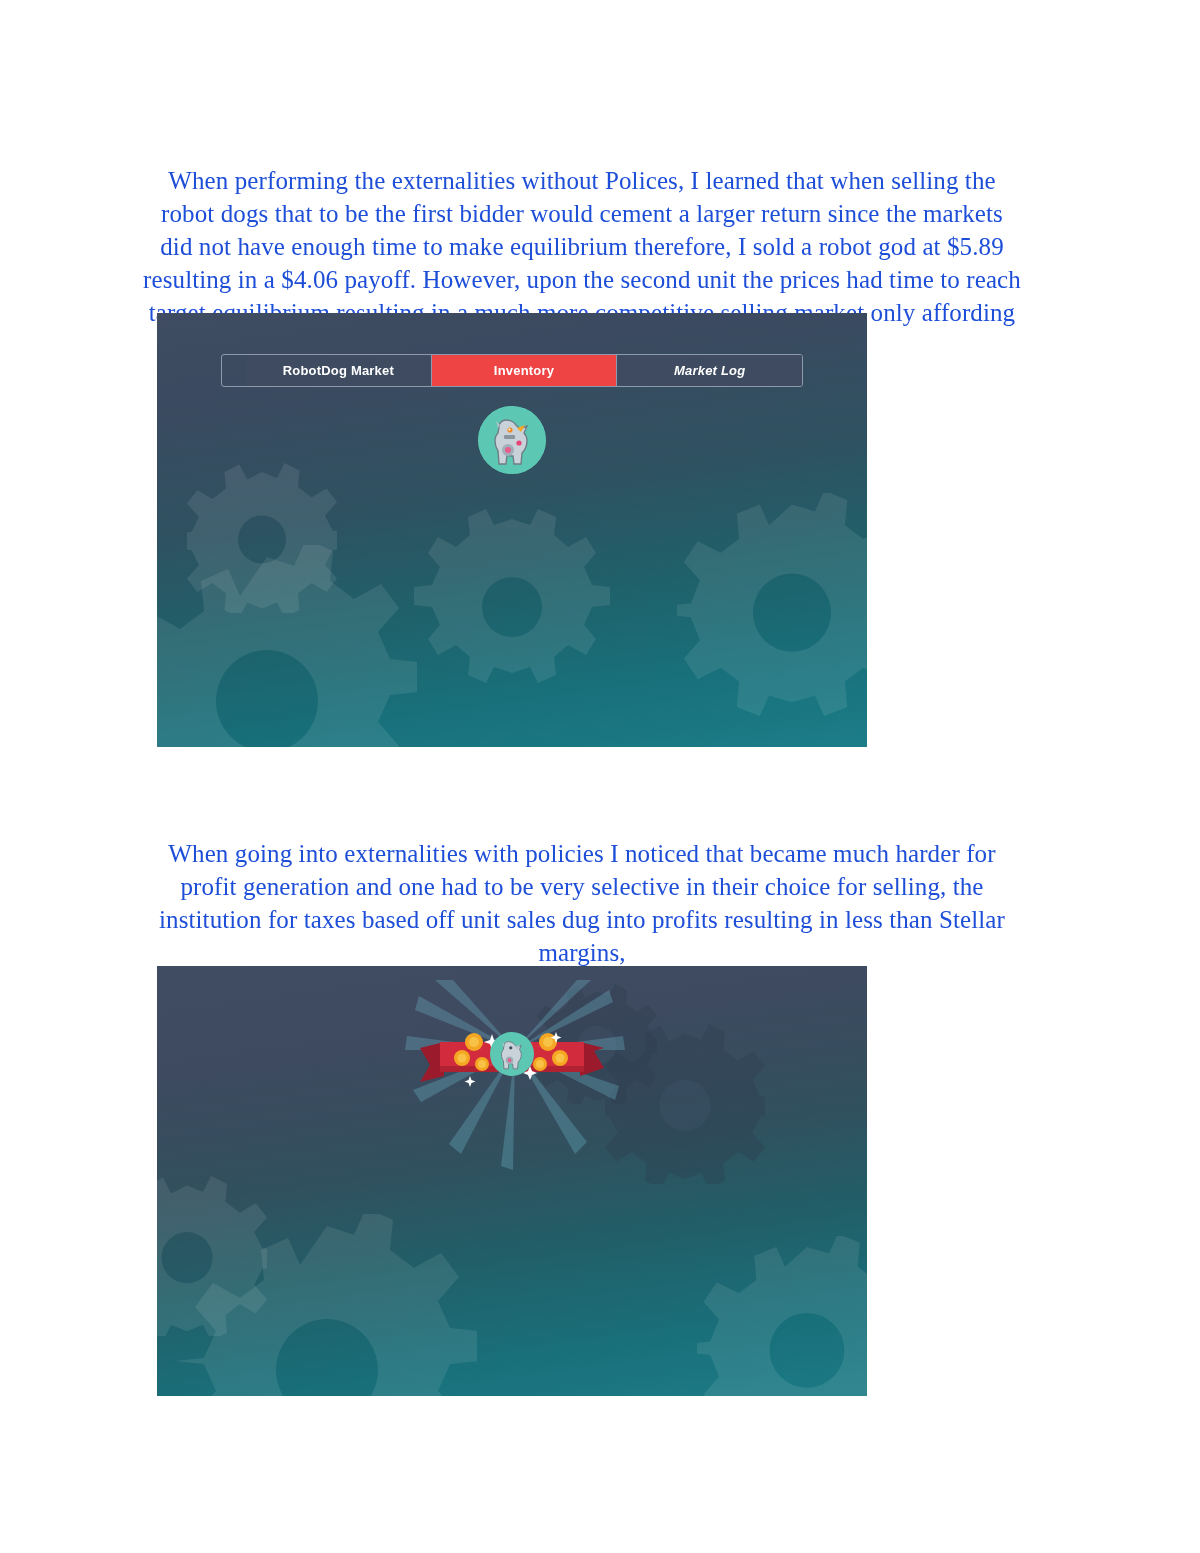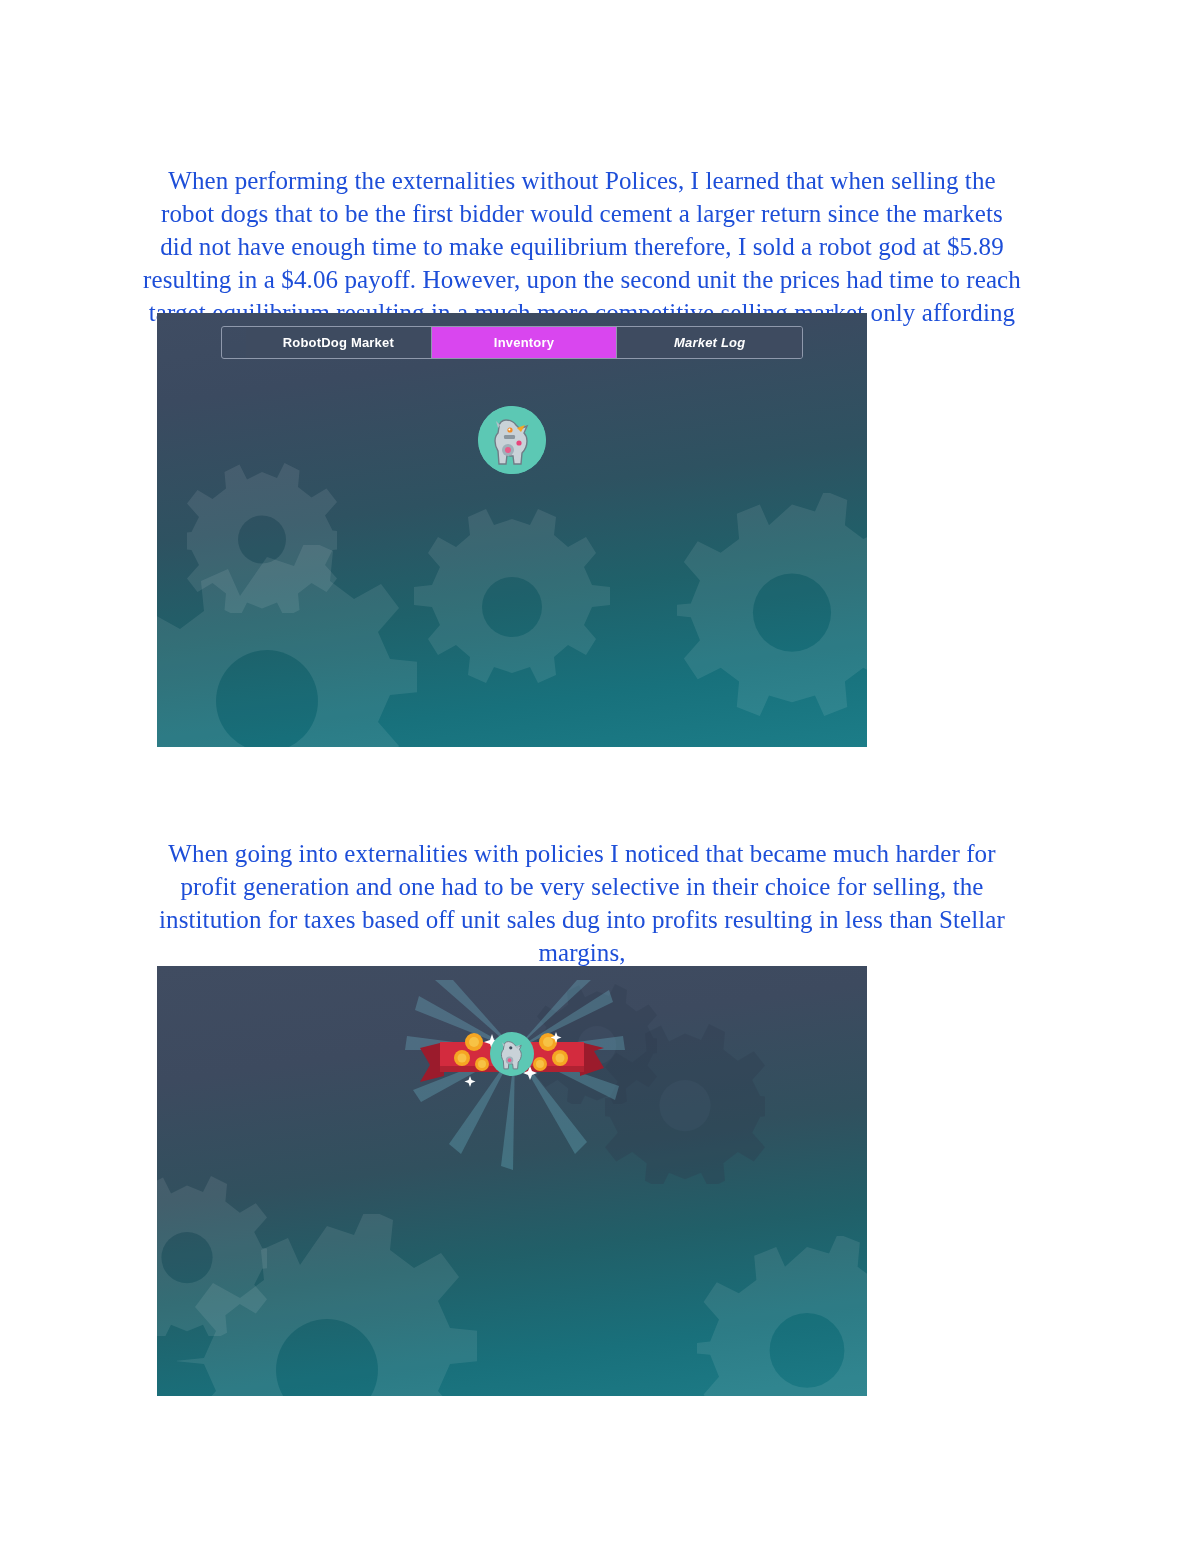--- a/index.html
+++ b/index.html
@@ -47,41 +47,41 @@
   .gear svg{ display:block; }
 
   
   #shot-1{ left:157px; top:313px; width:710px; height:434px; }
   #shot-1 .bg{
     background:linear-gradient(172deg,#3f4c62 0%,#3b4a60 17%,#2e5261 43%,#1f616a 63%,#18717c 83%,#1c7d88 100%);
   }
 
   .tabbar{
     position:absolute;
-    left:64px; top:13px;
+    left:64px; top:41px;
     width:582px; height:33px;
     border:1px solid #8f99ac;
     border-radius:3px;
     display:flex;
     box-sizing:border-box;
     overflow:hidden;
     padding-left:24px;
   }
   .tab{
     flex:1 1 0;
     display:flex; align-items:center; justify-content:center;
     font-family:"Liberation Sans", sans-serif;
     font-size:13px; font-weight:bold;
     color:#ffffff;
     background:#3e4b60;
     border-right:1px solid #8f99ac;
     letter-spacing:.2px;
   }
   .tab:last-child{ border-right:none;font-style:italic; }
-  .tab.active{ background:#d946ef; color:#ffffff; }
+  .tab.active{ background:#ef4444; color:#ffffff; }
 
   .avatar{
     position:absolute;
     left:321px; top:93px;
     width:68px; height:68px;
     border-radius:50%;
     background:#5cc8b4;
     overflow:hidden;
   }
   .avatar svg{ display:block; }

